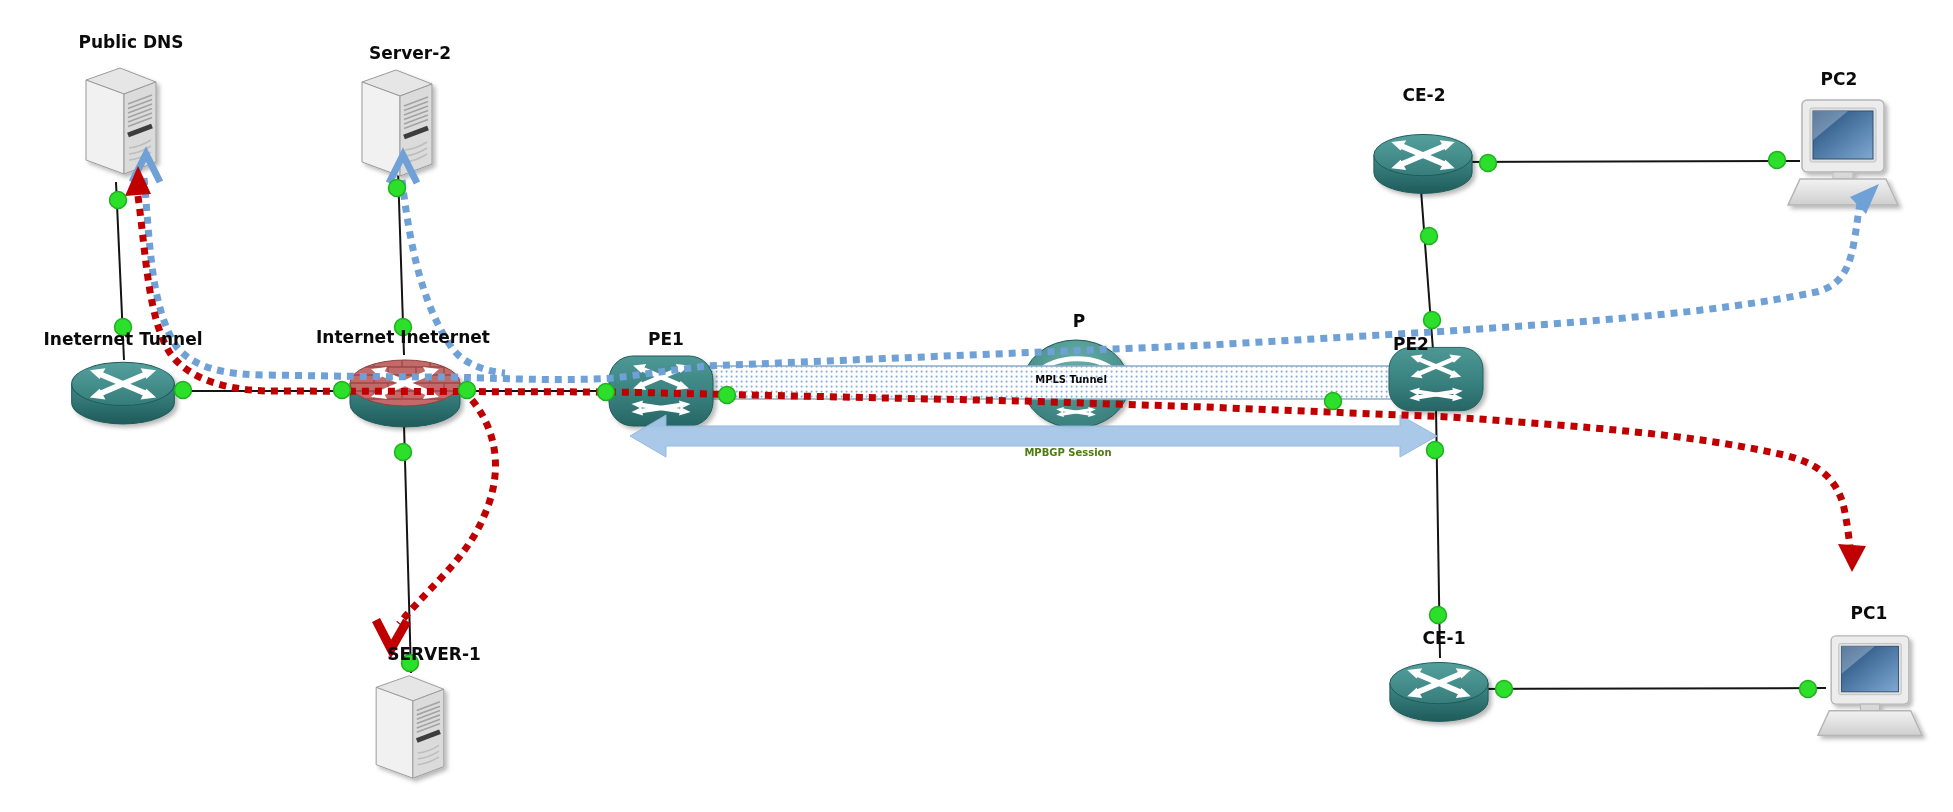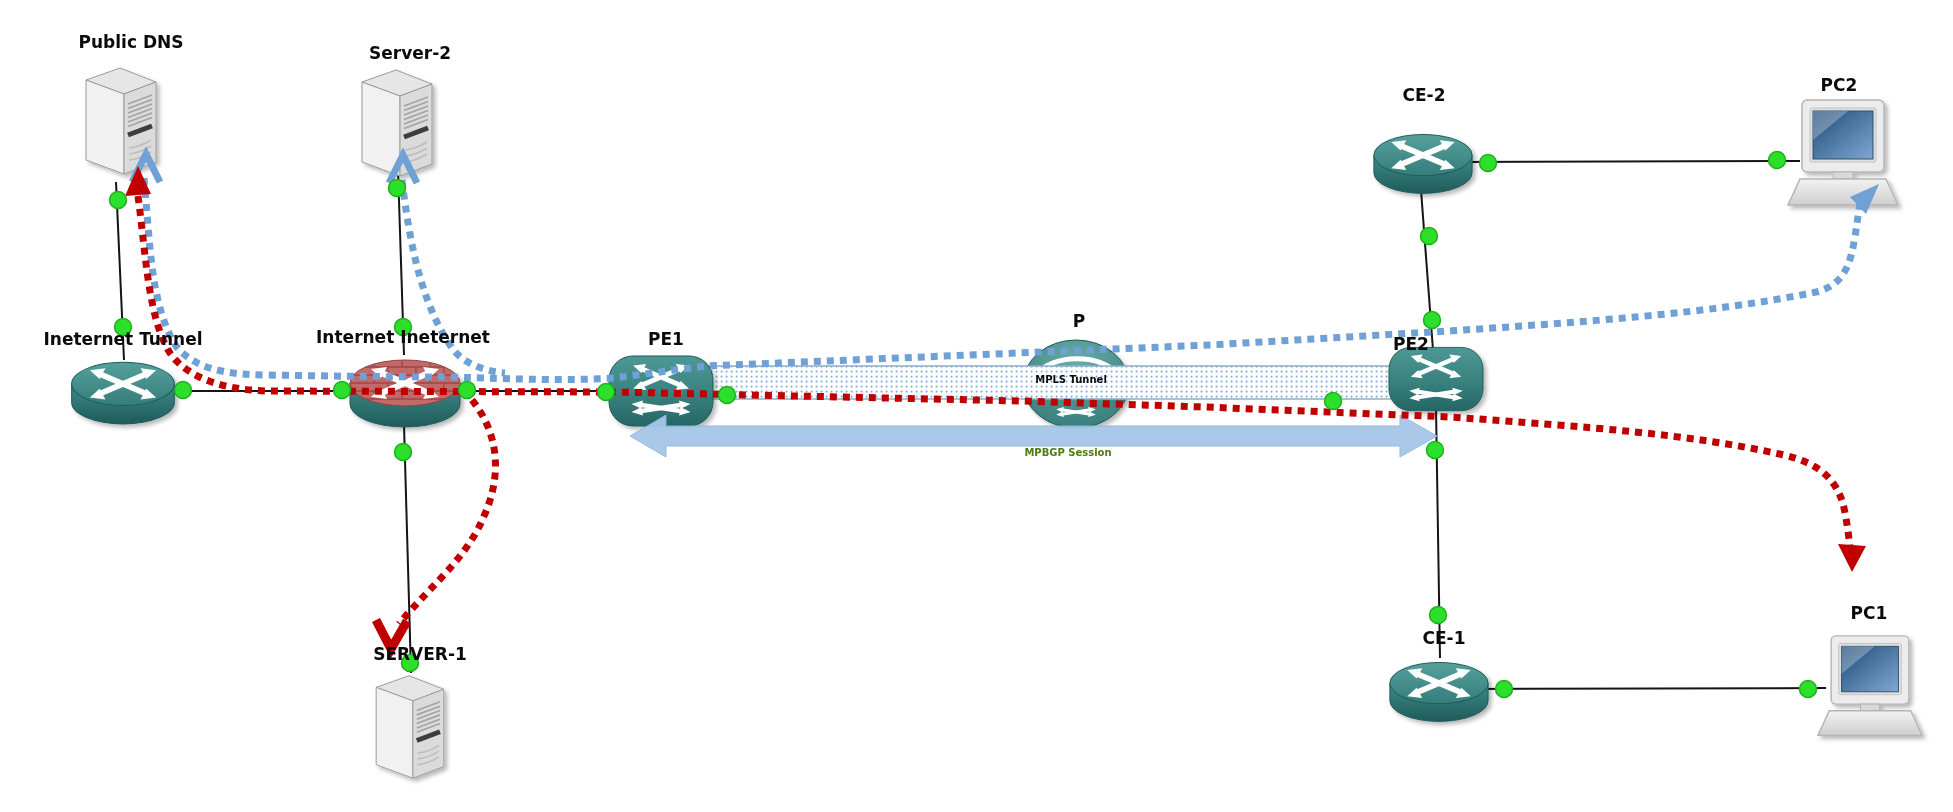--- a/index.html
+++ b/index.html
@@ -231,21 +231,21 @@
 </svg>
 
 <div class="nlabel" style="left:131px;top:32px">Public DNS</div>
 <div class="nlabel" style="left:410px;top:43px">Server-2</div>
 <div class="nlabel" style="left:123px;top:329px">Ineternet Tunnel</div>
 <div class="nlabel" style="left:403px;top:327px">Internet Ineternet</div>
 <div class="nlabel" style="left:666px;top:329px">PE1</div>
 <div class="nlabel" style="left:1079px;top:311px">P</div>
 <div class="nlabel" style="left:1411px;top:334px">PE2</div>
 <div class="nlabel" style="left:1424px;top:85px">CE-2</div>
-<div class="nlabel" style="left:1839px;top:75px">PC2</div>
+<div class="nlabel" style="left:1839px;top:69px">PC2</div>
 <div class="nlabel" style="left:1444px;top:628px">CE-1</div>
 <div class="nlabel" style="left:1869px;top:603px">PC1</div>
-<div class="nlabel" style="left:420px;top:644px">SERVER-1</div>
+<div class="nlabel" style="left:434px;top:644px">SERVER-1</div>
 
 <div class="nlabel small" style="left:1071px;top:374px" id="mpls-label">MPLS Tunnel</div>
 <div class="nlabel small" style="left:1068px;top:447px" id="mpbgp-label">MPBGP Session</div>
 
 </div>
 
 </body></html>

